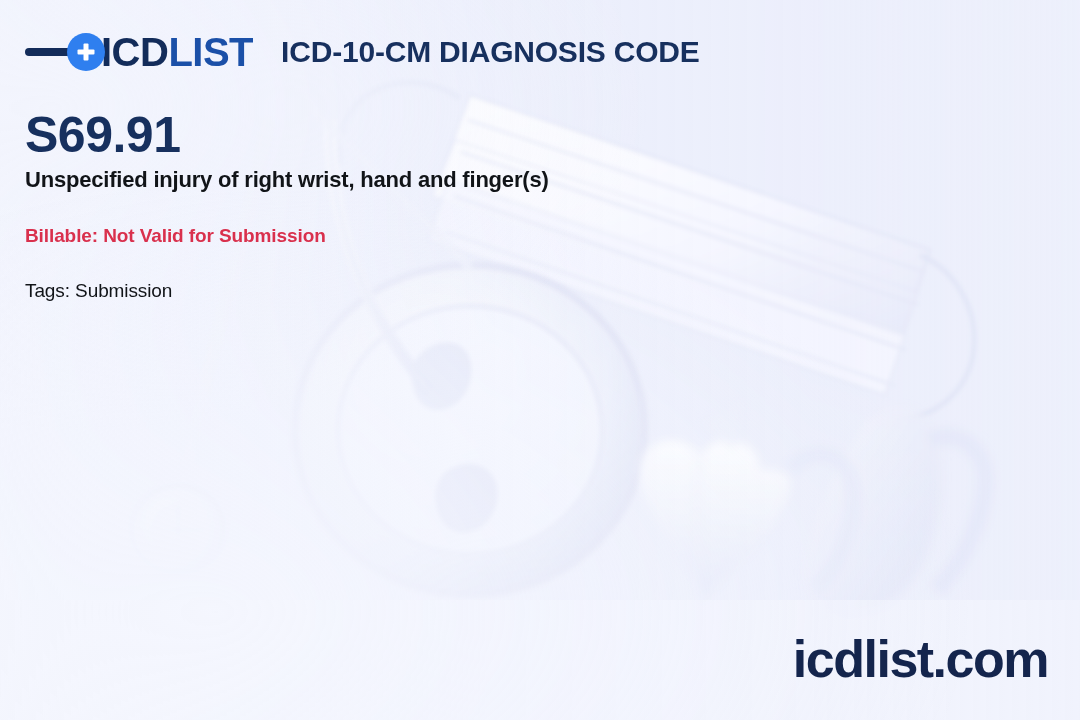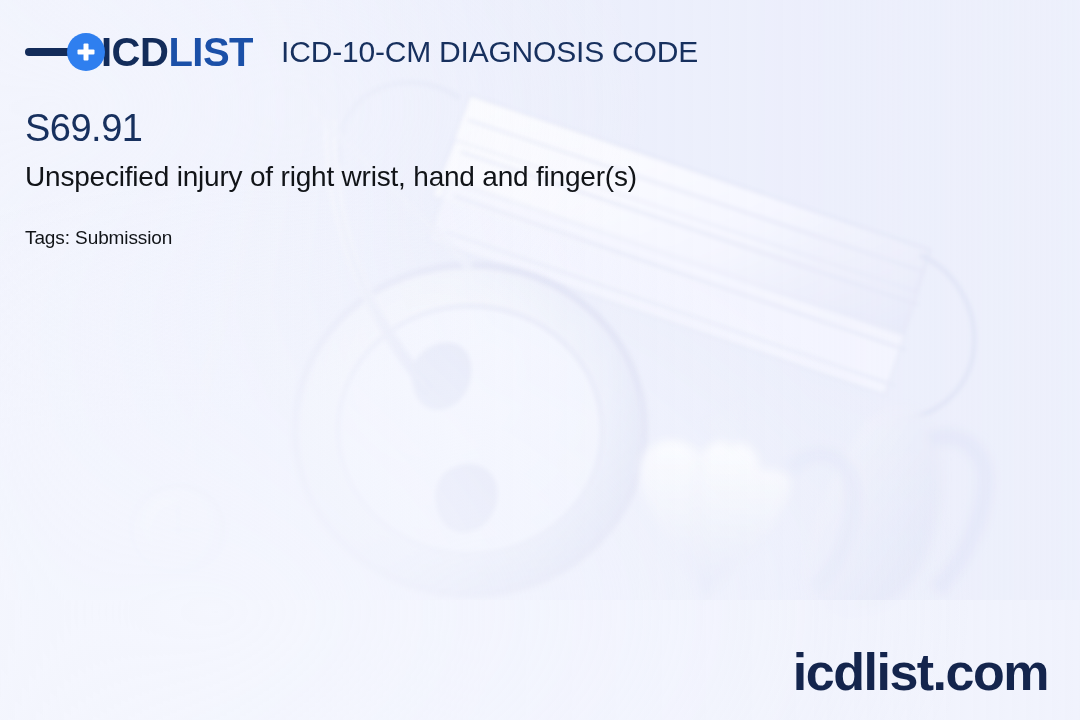--- a/index.html
+++ b/index.html
@@ -77,41 +77,41 @@
     line-height:1;
     margin-left:-4px;
     white-space:nowrap;
   }
   .logo-icd  { color:#132c5a; }
   .logo-list { color:#1b50a8; }
 
   #header-title {
     margin-left:28px;
     font-size:30px;
-    font-weight:normal;
+    font-weight:bold;
     color:#17305e;
     letter-spacing:-0.2px;
     white-space:nowrap;
   }
 
   
   #content { position:absolute; left:25px; top:108px; width:860px; }
 
   #code {
-    font-size:38px;
-    font-weight:normal;
+    font-size:50px;
+    font-weight:bold;
     color:#17305e;
     letter-spacing:-0.5px;
     line-height:1.1;
   }
 
   #description {
-    margin-top:9px;
-    font-size:28px;
-    font-weight:normal;
+    margin-top:3px;
+    font-size:22px;
+    font-weight:bold;
     color:#111418;
     letter-spacing:-0.2px;
     line-height:1.25;
   }
 
   #billable {
     margin-top:31px;
     font-size:19px;
     font-weight:bold;
     color:#d9304d;
@@ -131,21 +131,21 @@
     left:25px; top:382px;
     font-size:15px;
     font-weight:normal;
     color:#1d2b4a;
     letter-spacing:0.1px;
   }
 
   
   #brand {
     position:absolute;
-    right:32px; bottom:22px;
+    right:32px; bottom:35px;
     font-size:52px;
     font-weight:bold;
     color:#14254d;
     letter-spacing:-1.5px;
     line-height:1;
   }
 </style>
 </head>
 <body>
 
@@ -252,19 +252,20 @@
       <span class="logo-plus"></span>
       <span class="logo-word"><span class="logo-icd">ICD</span><span class="logo-list">LIST</span></span>
     </div>
 
     <div id="header-title">ICD-10-CM DIAGNOSIS CODE</div>
   </div>
 
   <div id="content">
     <div id="code">S69.91</div>
     <div id="description">Unspecified injury of right wrist, hand and finger(s)</div>
+    <div id="billable">Billable: Not Valid for Submission</div>
     <div id="tags">Tags: Submission</div>
   </div>
 
 
   <div id="brand">icdlist.com</div>
 
 </div>
 
 </body></html>

